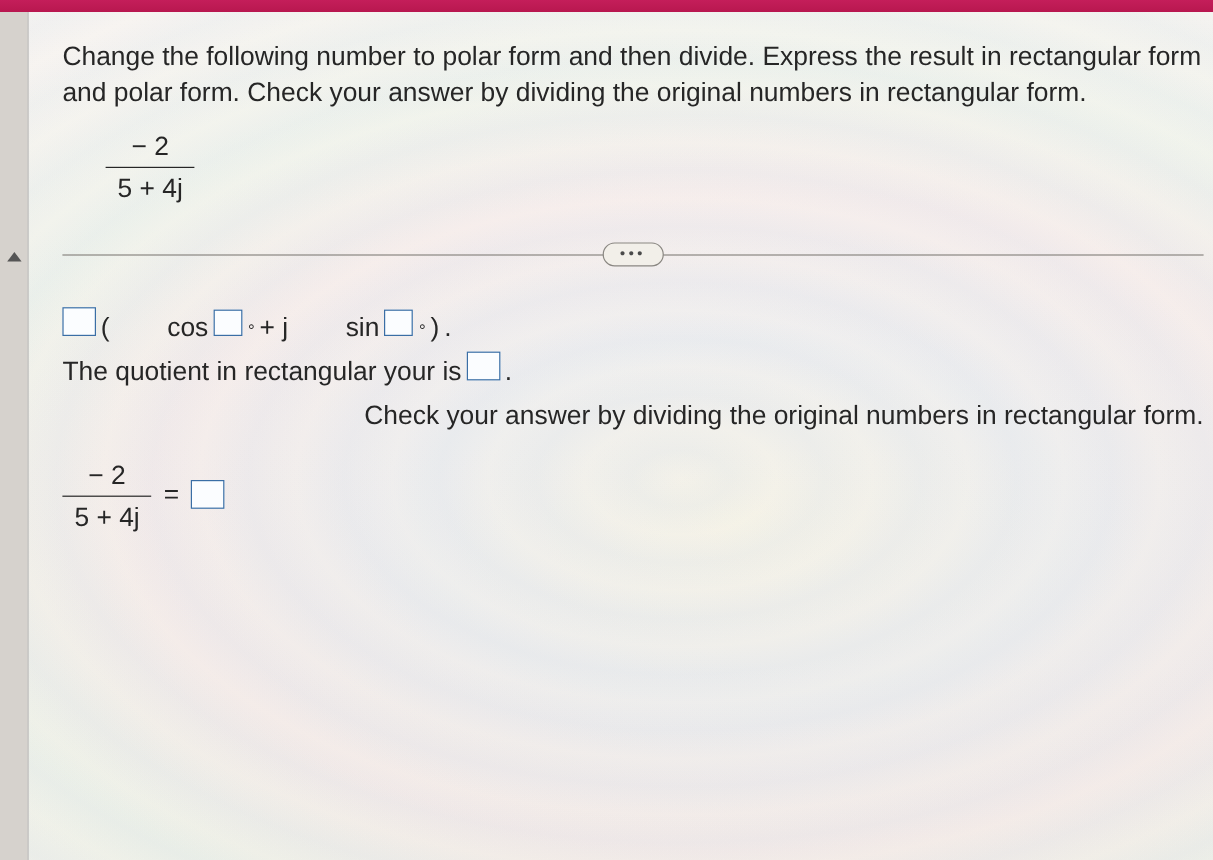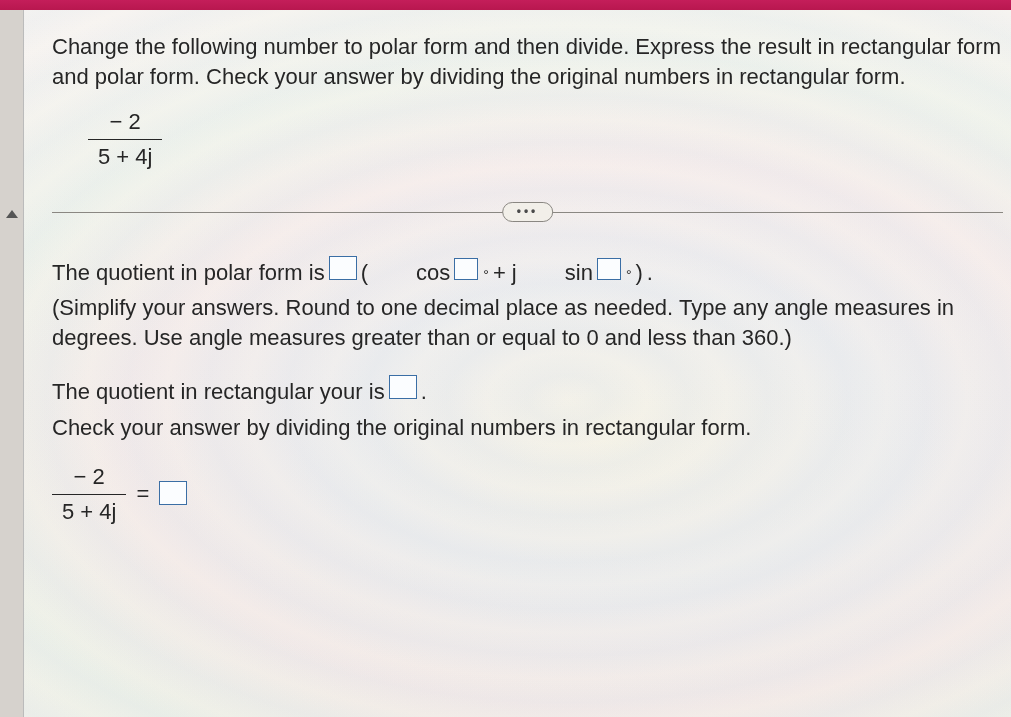--- a/index.html
+++ b/index.html
@@ -113,21 +113,21 @@
     background: #fbfdff;
     vertical-align: -4px;
   }
   .input-box.narrow { width: 24px; height: 22px; }
   .mathfn { font-family: Arial, sans-serif; font-weight: normal; margin-left: 44px; }
   .smallsup {
     font-size: 14px;
     vertical-align: super;
     margin-left: 1px;
   }
-  .check-paragraph { margin-bottom: 18px; }
+  .check-paragraph { margin-bottom: 18px; text-align: right; }
   .check-block {
     margin-left: 0;
     display: flex;
     align-items: center;
     gap: 10px;
     margin-bottom: 8px;
   }
   .eq-sign { font-size: 22px; }
 </style>
 </head>
@@ -151,35 +151,33 @@
         <span class="den">5 + 4j</span>
       </span>
     </div>
 
     <div class="divider-row">
       <div class="hr-line"></div>
       <div class="ellipsis-pill">•••</div>
     </div>
 
     <div class="answer-line">
-      <span>The quotient in polar form is</span>
       <span class="input-box"></span>
       <span>(</span>
       <span class="mathfn">cos</span>
       <span class="input-box narrow"></span>
         <span class="smallsup">°</span>
       <span>+ j</span>
       <span class="mathfn">sin</span>
       <span class="input-box narrow"></span>
         <span class="smallsup">°</span>
         <span>)</span>
       <span>.</span>
     </div>
 
-    <div class="hint">(Simplify your answers. Round to one decimal place as needed. Type any angle measures in degrees. Use angle measures greater than or equal to 0 and less than 360.)</div>
 
     <div class="answer-line">
       <span>The quotient in rectangular your is</span>
       <span class="input-box"></span>
         <span>.</span>
     </div>
 
 
     <div class="check-paragraph">Check your answer by dividing the original numbers in rectangular form.</div>
 

